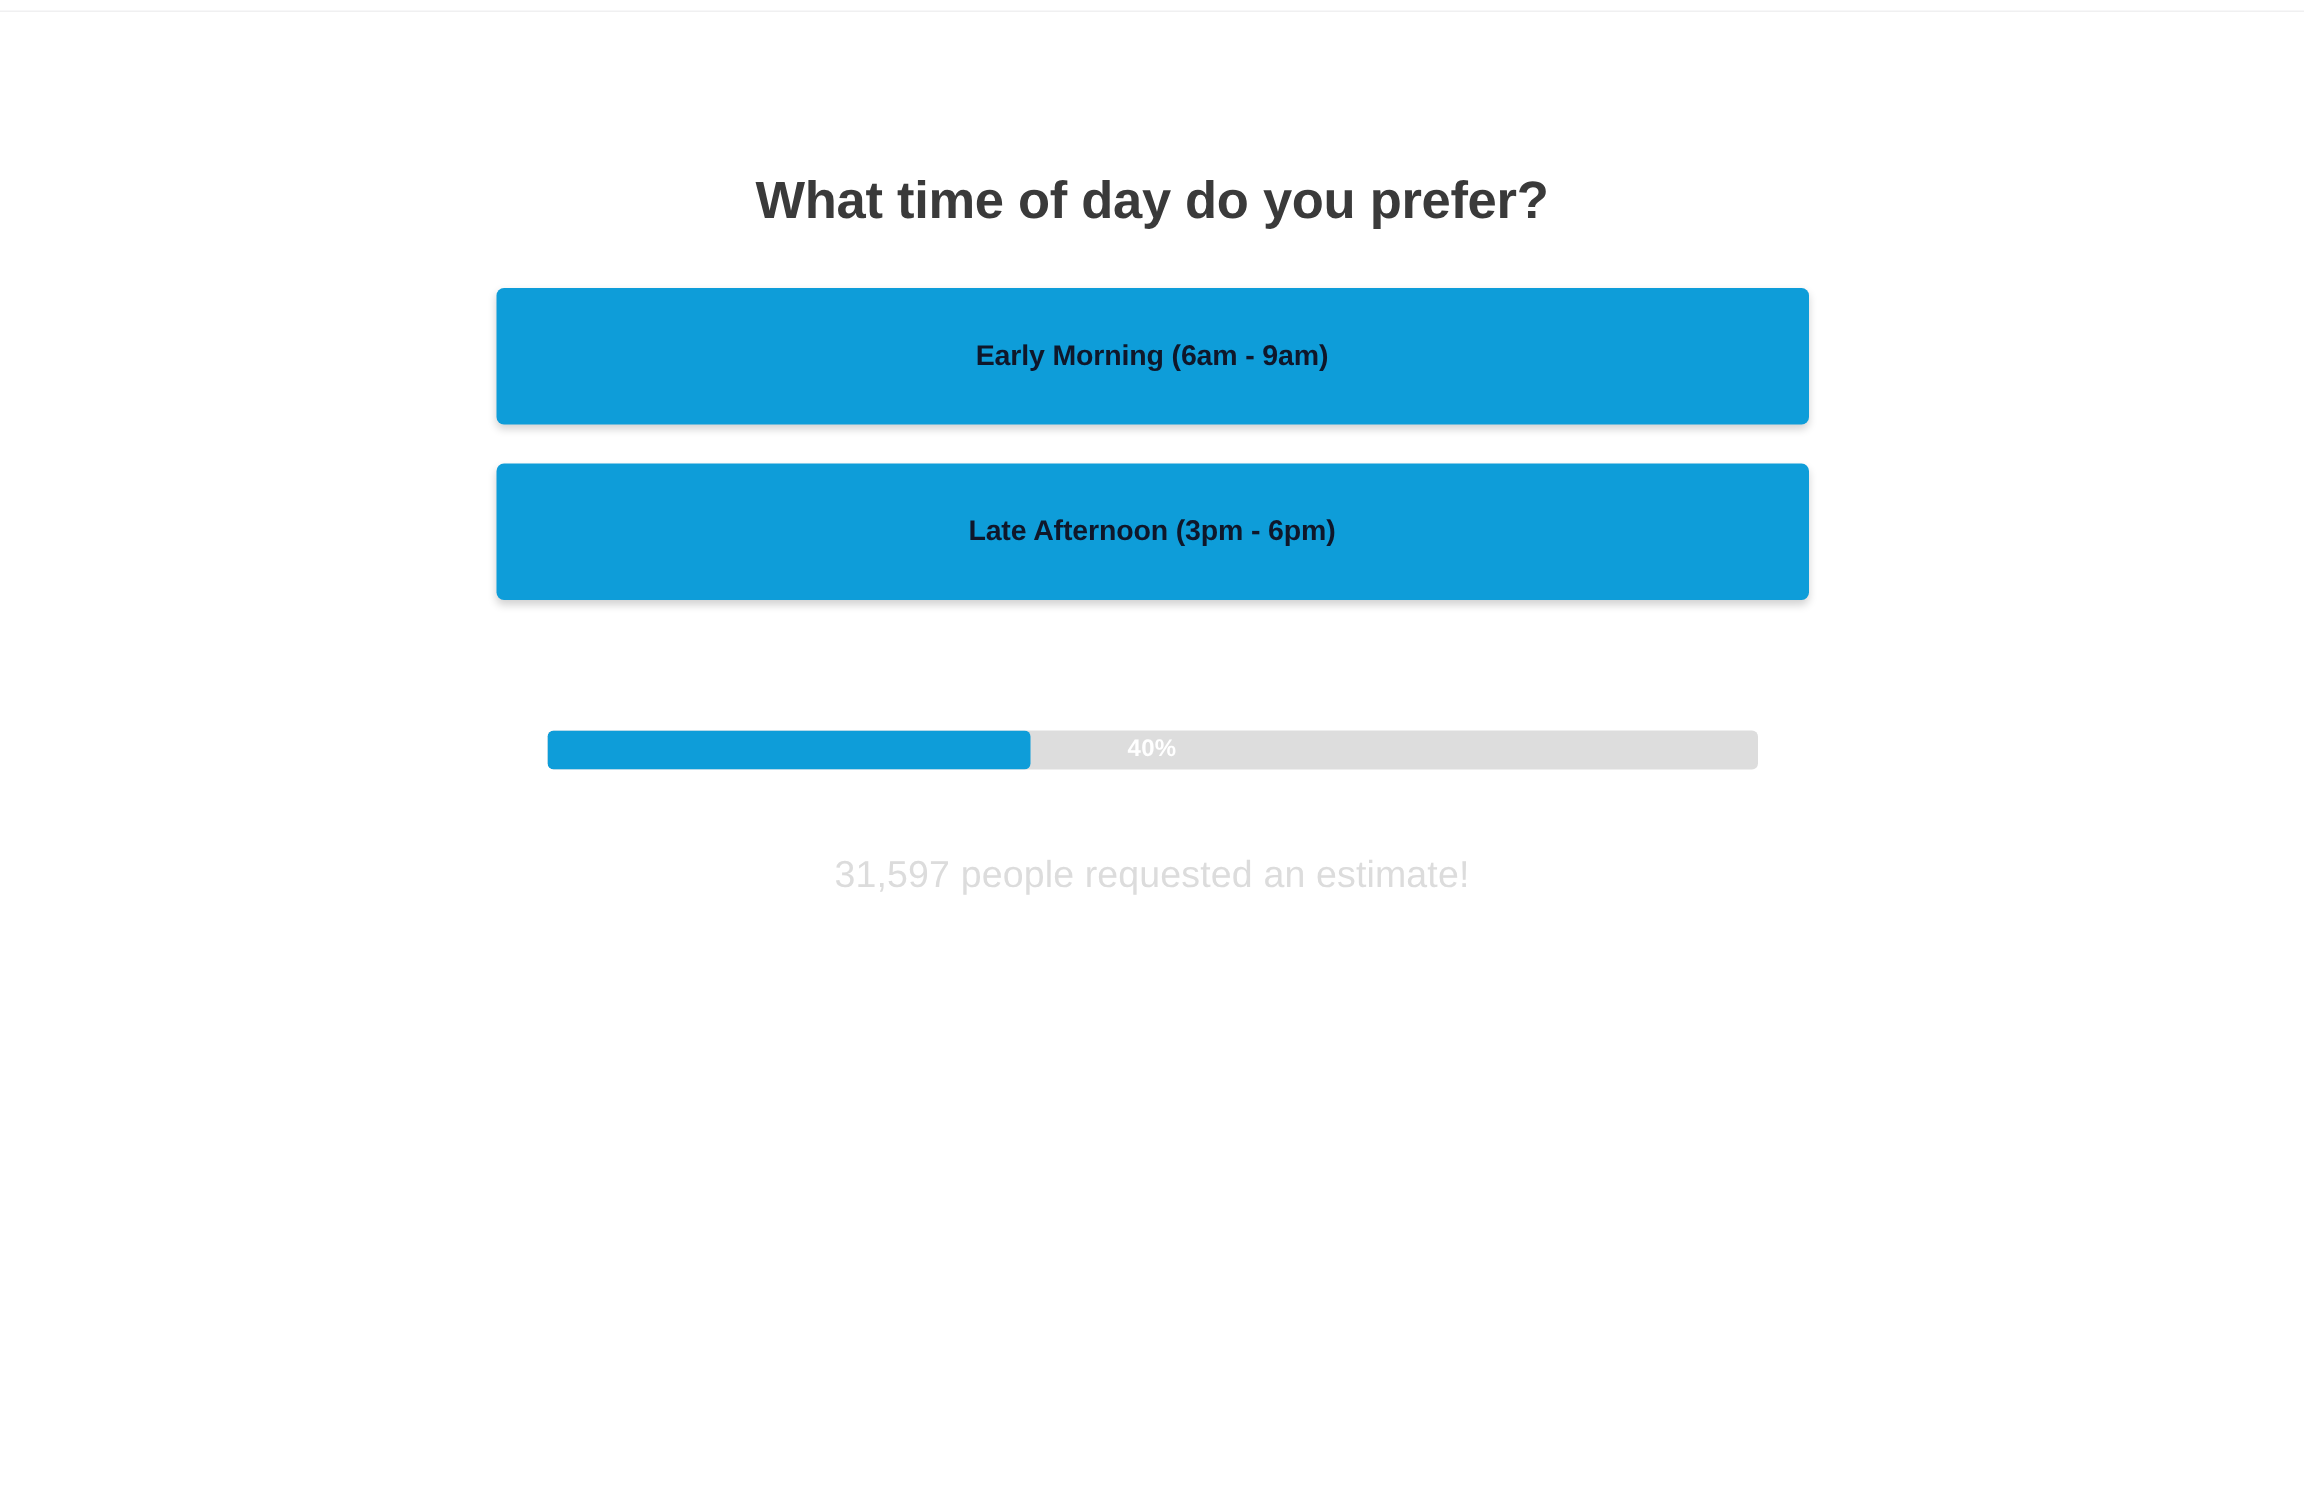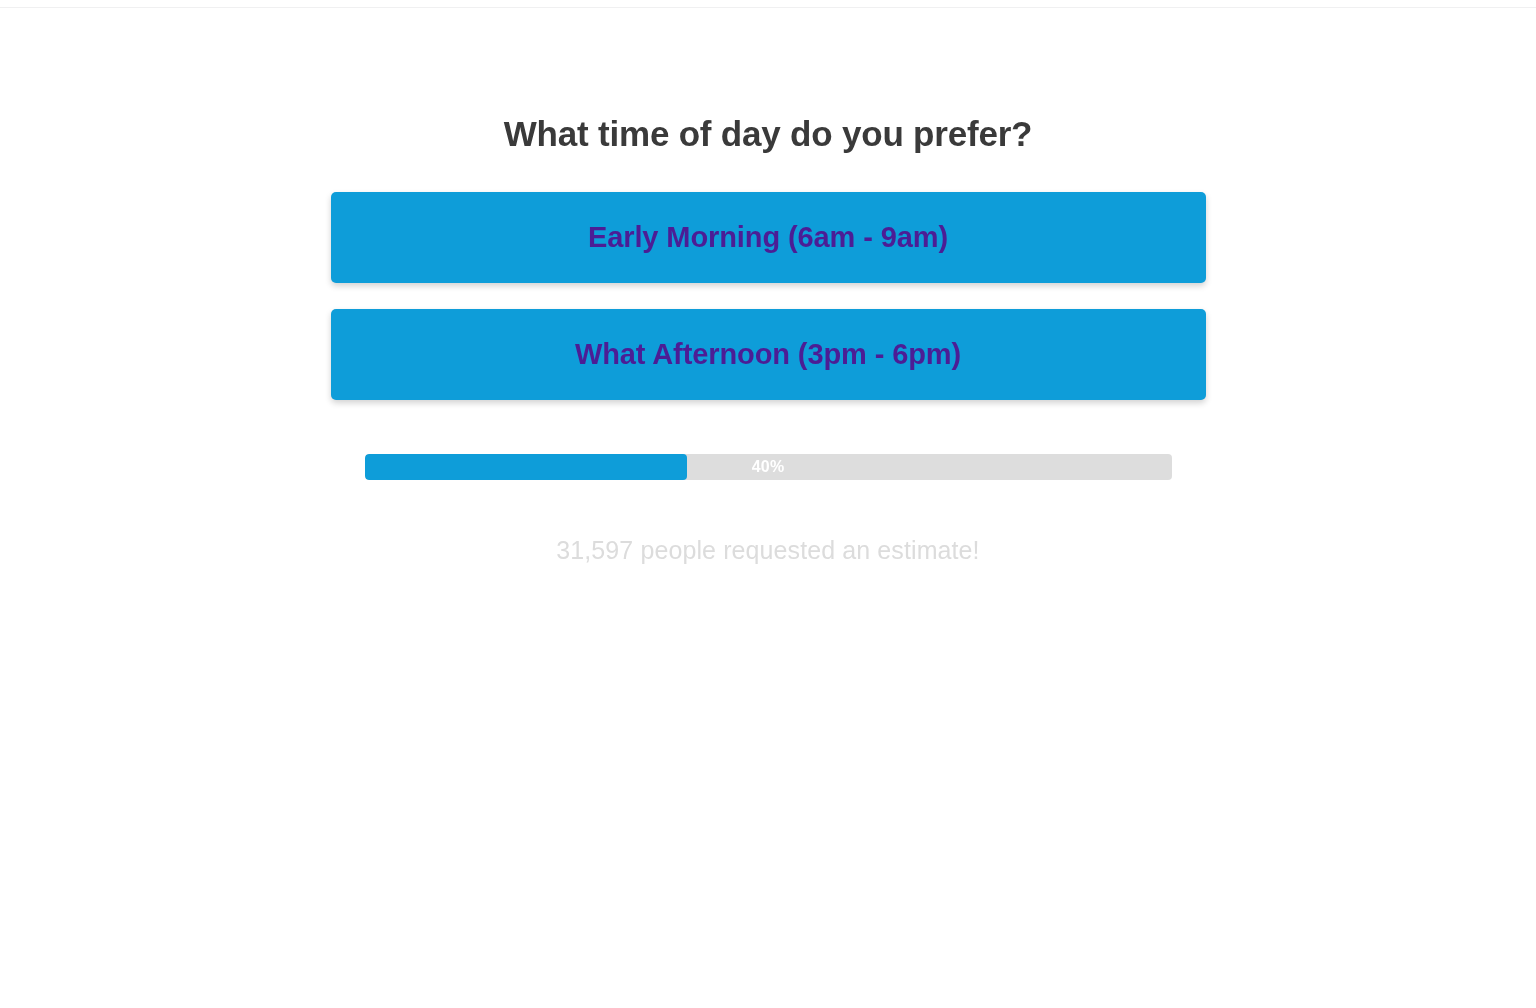--- a/index.html
+++ b/index.html
@@ -60,35 +60,35 @@
     gap: 26px;
   }
 
   .option-button {
     width: 875px;
     height: 91px;
     background: #0e9dd9;
     border: none;
     border-radius: 5px;
     box-shadow: 0 3px 6px rgba(0, 0, 0, 0.18);
-    color: #4c1d95;
+    color: #0f172a;
     font-family: "Liberation Sans", sans-serif;
-    font-size: 29px;
+    font-size: 19px;
     font-weight: bold;
     letter-spacing: -0.1px;
     display: flex;
     align-items: center;
     justify-content: center;
     cursor: pointer;
     text-align: center;
     padding: 0 20px;
   }
 
   .progress-wrap {
-    margin-top: 54px;
+    margin-top: 87px;
     width: 807px;
     position: relative;
   }
 
   .progress-track {
     position: relative;
     width: 807px;
     height: 26px;
     background: #dddddd;
     border-radius: 4px;
@@ -140,21 +140,21 @@
   <div class="survey">
 
     <h1 class="question-title">What time of day do you prefer?</h1>
 
     <div class="options">
 
       <button class="option-button">Early Morning (6am - 9am)</button>
 
 
 
-      <button class="option-button">What Afternoon (3pm - 6pm)</button>
+      <button class="option-button">Late Afternoon (3pm - 6pm)</button>
 
 
     </div>
 
     <div class="progress-wrap">
       <div class="progress-track">
         <div class="progress-fill" style="width: 40%;"></div>
       </div>
       <div class="progress-label">40%</div>
     </div>

